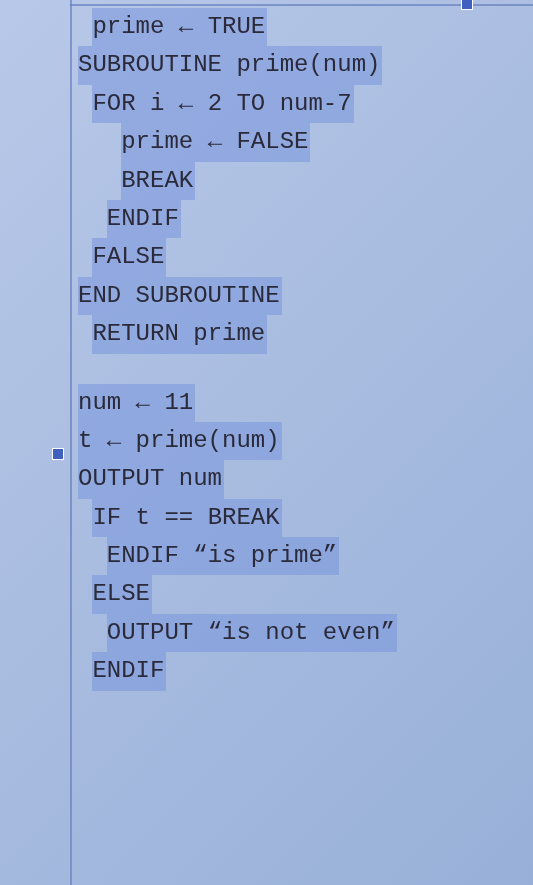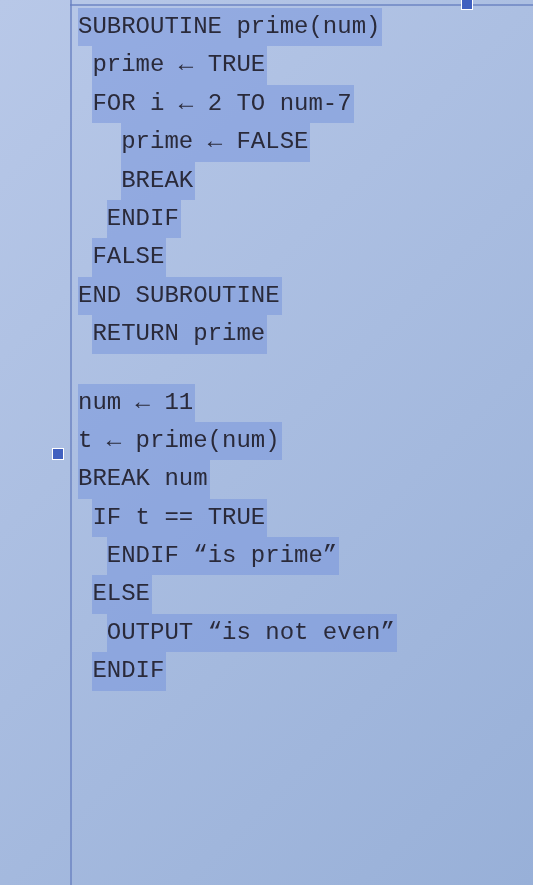--- a/index.html
+++ b/index.html
@@ -75,23 +75,23 @@
 </head>
 <body>
 
 <div class="border-left"></div>
 <div class="border-top"></div>
 <div class="handle-top"></div>
 <div class="handle-left"></div>
 
 <div class="page">
 
+  <span class="code-line"><span> </span><span class="hl">prime ← TRUE</span></span>
+
   <span class="code-line"><span class="hl">SUBROUTINE prime(num)</span></span>
-
-  <span class="code-line"><span> </span><span class="hl">prime ← TRUE</span></span>
 
   <span class="code-line"><span> </span><span class="hl">FOR i ← 2 TO num-7</span></span>
 
 
   <span class="code-line"><span>   </span><span class="hl">prime ← FALSE</span></span>
 
   <span class="code-line"><span>   </span><span class="hl">BREAK</span></span>
 
   <span class="code-line"><span>  </span><span class="hl">ENDIF</span></span>
 
@@ -100,23 +100,23 @@
   <span class="code-line"><span class="hl">END SUBROUTINE</span></span>
 
   <span class="code-line"><span> </span><span class="hl">RETURN prime</span></span>
 
   <div class="blank"></div>
 
   <span class="code-line"><span class="hl">num ← 11</span></span>
 
   <span class="code-line"><span class="hl">t ← prime(num)</span></span>
 
-  <span class="code-line"><span class="hl">BREAK num</span></span>
+  <span class="code-line"><span class="hl">OUTPUT num</span></span>
 
-  <span class="code-line"><span> </span><span class="hl">IF t == TRUE</span></span>
+  <span class="code-line"><span> </span><span class="hl">IF t == BREAK</span></span>
 
   <span class="code-line"><span>  </span><span class="hl">ENDIF “is prime”</span></span>
 
   <span class="code-line"><span> </span><span class="hl">ELSE</span></span>
 
   <span class="code-line"><span>  </span><span class="hl">OUTPUT “is not even”</span></span>
 
   <span class="code-line"><span> </span><span class="hl">ENDIF</span></span>
 
 </div>

